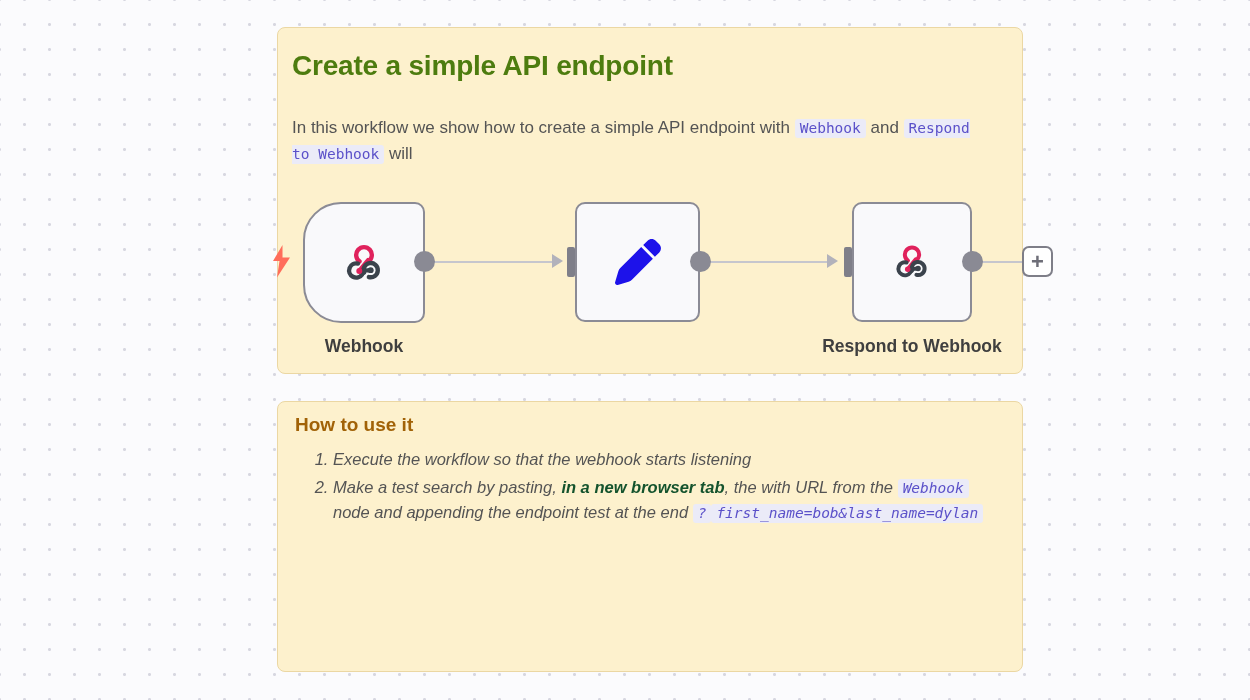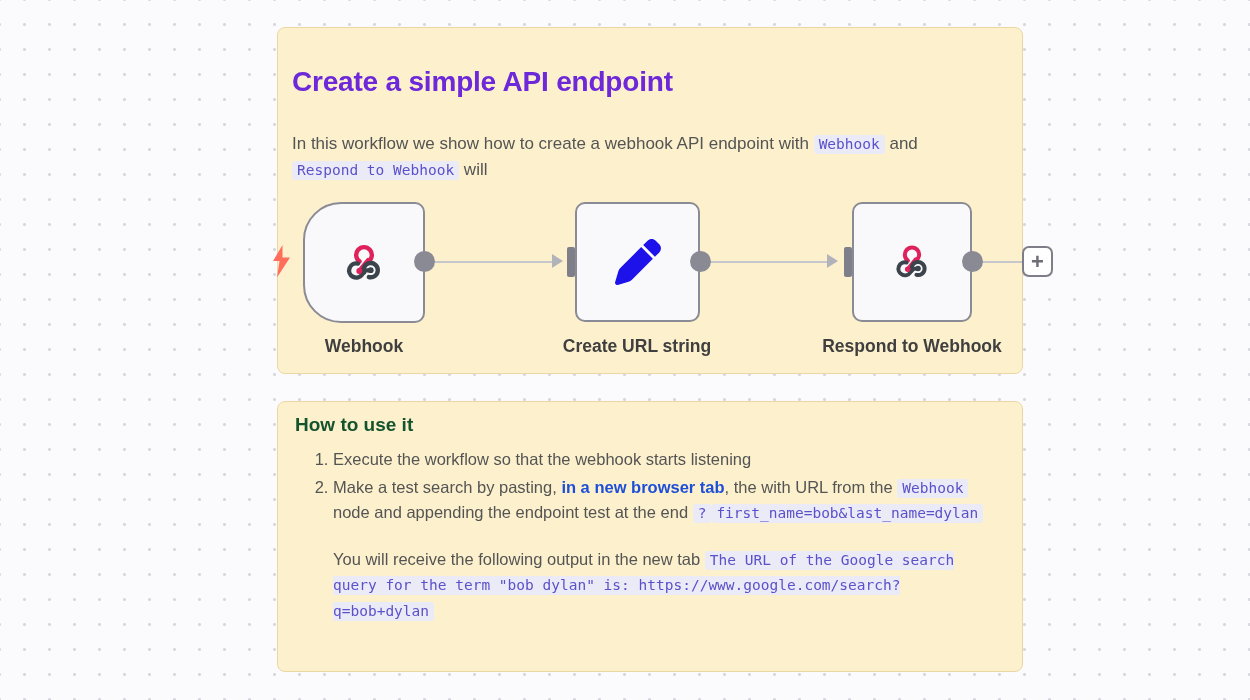--- a/index.html
+++ b/index.html
@@ -18,34 +18,34 @@
   
   .note {
     position:absolute;
     background:#fdf1cd;
     border:1px solid #ebd7a3;
     border-radius:8px;
     color:#4f4f4f;
   }
   .note1 { left:277px; top:27px; width:746px; height:347px; padding:14px 20px 0 14px; }
   .note2 { left:277px; top:401px; width:746px; height:271px; padding:12px 20px 0 17px; }
-  .note1 h1 { font-size:28px; font-weight:700; color:#6d28d9; margin-top:24px; letter-spacing:-0.2px; }
+  .note1 h1 { font-size:28px; font-weight:700; color:#4d7c0f; margin-top:8px; letter-spacing:-0.2px; }
   .note1 .desc { margin-top:33px; font-size:17px; line-height:26px; max-width:680px; color:#545454; }
   .chip {
     font-family:"DejaVu Sans Mono", "Liberation Mono", monospace;
     font-size:14.5px;
     color:#5b51c9;
     background:#ebebf8;
     padding:1px 5px 2px 5px;
     border-radius:3px;
   }
-  .note2 h2 { font-size:19px; font-weight:700; color:#14532d; }
+  .note2 h2 { font-size:19px; font-weight:700; color:#a16207; }
   .note2 ol { margin-top:11px; padding-left:38px; }
-  .note2 li { font-size:16.5px; line-height:24.5px; margin-top:3px; max-width:655px; color:#545454; }
-  .note2 strong { color:#1d4ed8;margin-top:37px; }
+  .note2 li { font-size:16.5px; line-height:24.5px; margin-top:3px; max-width:655px; color:#545454;font-style:italic; }
+  .note2 strong { color:#14532d;margin-top:37px; }
   .note2 .output { margin-top:21px; font-size:16.5px; line-height:24.5px; max-width:648px; }
   .note2 .output .chip { line-height:24.5px; }
   
   .node {
     position:absolute;
     background:#f9f9fb;
     border:2px solid #8b8b95;
     display:flex; align-items:center; justify-content:center;
     z-index:3;
   }
@@ -92,29 +92,28 @@
   }
   .icon-box { display:flex; align-items:center; justify-content:center; }
 </style>
 </head>
 <body>
 
 <div class="canvas">
 
   <section class="note note1">
     <h1>Create a simple API endpoint</h1>
-    <p class="desc"><span>In this workflow we show how to create a webhook API endpoint with </span><code class="chip">Webhook</code><span> and </span><code class="chip">Respond to Webhook</code><span> will</span></p>
+    <p class="desc"><span>In this workflow we show how to create a simple API endpoint with </span><code class="chip">Webhook</code><span> and </span><code class="chip">Respond to Webhook</code><span> will</span></p>
   </section>
 
   <section class="note note2">
     <h2>How to use it</h2>
     <ol>
       <li><span>Execute the workflow so that the webhook starts listening</span></li>
       <li><span>Make a test search by pasting, </span><strong>in a new browser tab</strong><span>, the with URL from the </span><code class="chip">Webhook</code><span> node and appending the endpoint test at the end </span><code class="chip">?</code><code class="chip">first_name=bob&amp;last_name=dylan</code>
-        <p class="output"><span>You will receive the following output in the new tab </span><code class="chip">The URL of the Google search query for the term "bob dylan" is: https://www.google.com/search?q=bob+dylan</code></p>
       </li>
     </ol>
   </section>
 
   <span class="bolt">
     <svg width="19" height="33" viewBox="0 0 19 33">
       <polygon points="10.5,0 1,16 7.5,16 5,32.5 18,12.5 10.5,12.5" fill="#ff6d5b"></polygon>
     </svg>
   </span>
 
@@ -148,21 +147,20 @@
         <path d="M 14.8 20.5 A 6.2 6.2 0 1 0 18.4 30.0" stroke="#3b434c" stroke-width="3.8"></path>
         <path d="M 17.6 26.8 L 25.8 26.2" stroke="#3b434c" stroke-width="3.8"></path>
         <path d="M 20.0 28.4 A 6.2 6.2 0 1 1 24.2 32.2" stroke="#3b434c" stroke-width="3.8"></path>
         <circle cx="25.8" cy="26.2" r="2.6" fill="#3b434c"></circle>
         <circle cx="15.9" cy="26.9" r="2.6" fill="#e0225c"></circle>
       </svg>
     </span>
   </div>
 
   <div class="node-label label-1">Webhook</div>
-  <div class="node-label label-2">Create URL string</div>
   <div class="node-label label-3">Respond to Webhook</div>
 
   <div class="endpoint dot-1"></div>
   <div class="endpoint dot-2"></div>
   <div class="endpoint dot-3"></div>
   <div class="wire wire-1"></div>
   <div class="wire wire-2"></div>
   <div class="wire wire-3"></div>
   <div class="arrowhead arrow-1"></div>
   <div class="arrowhead arrow-2"></div>

